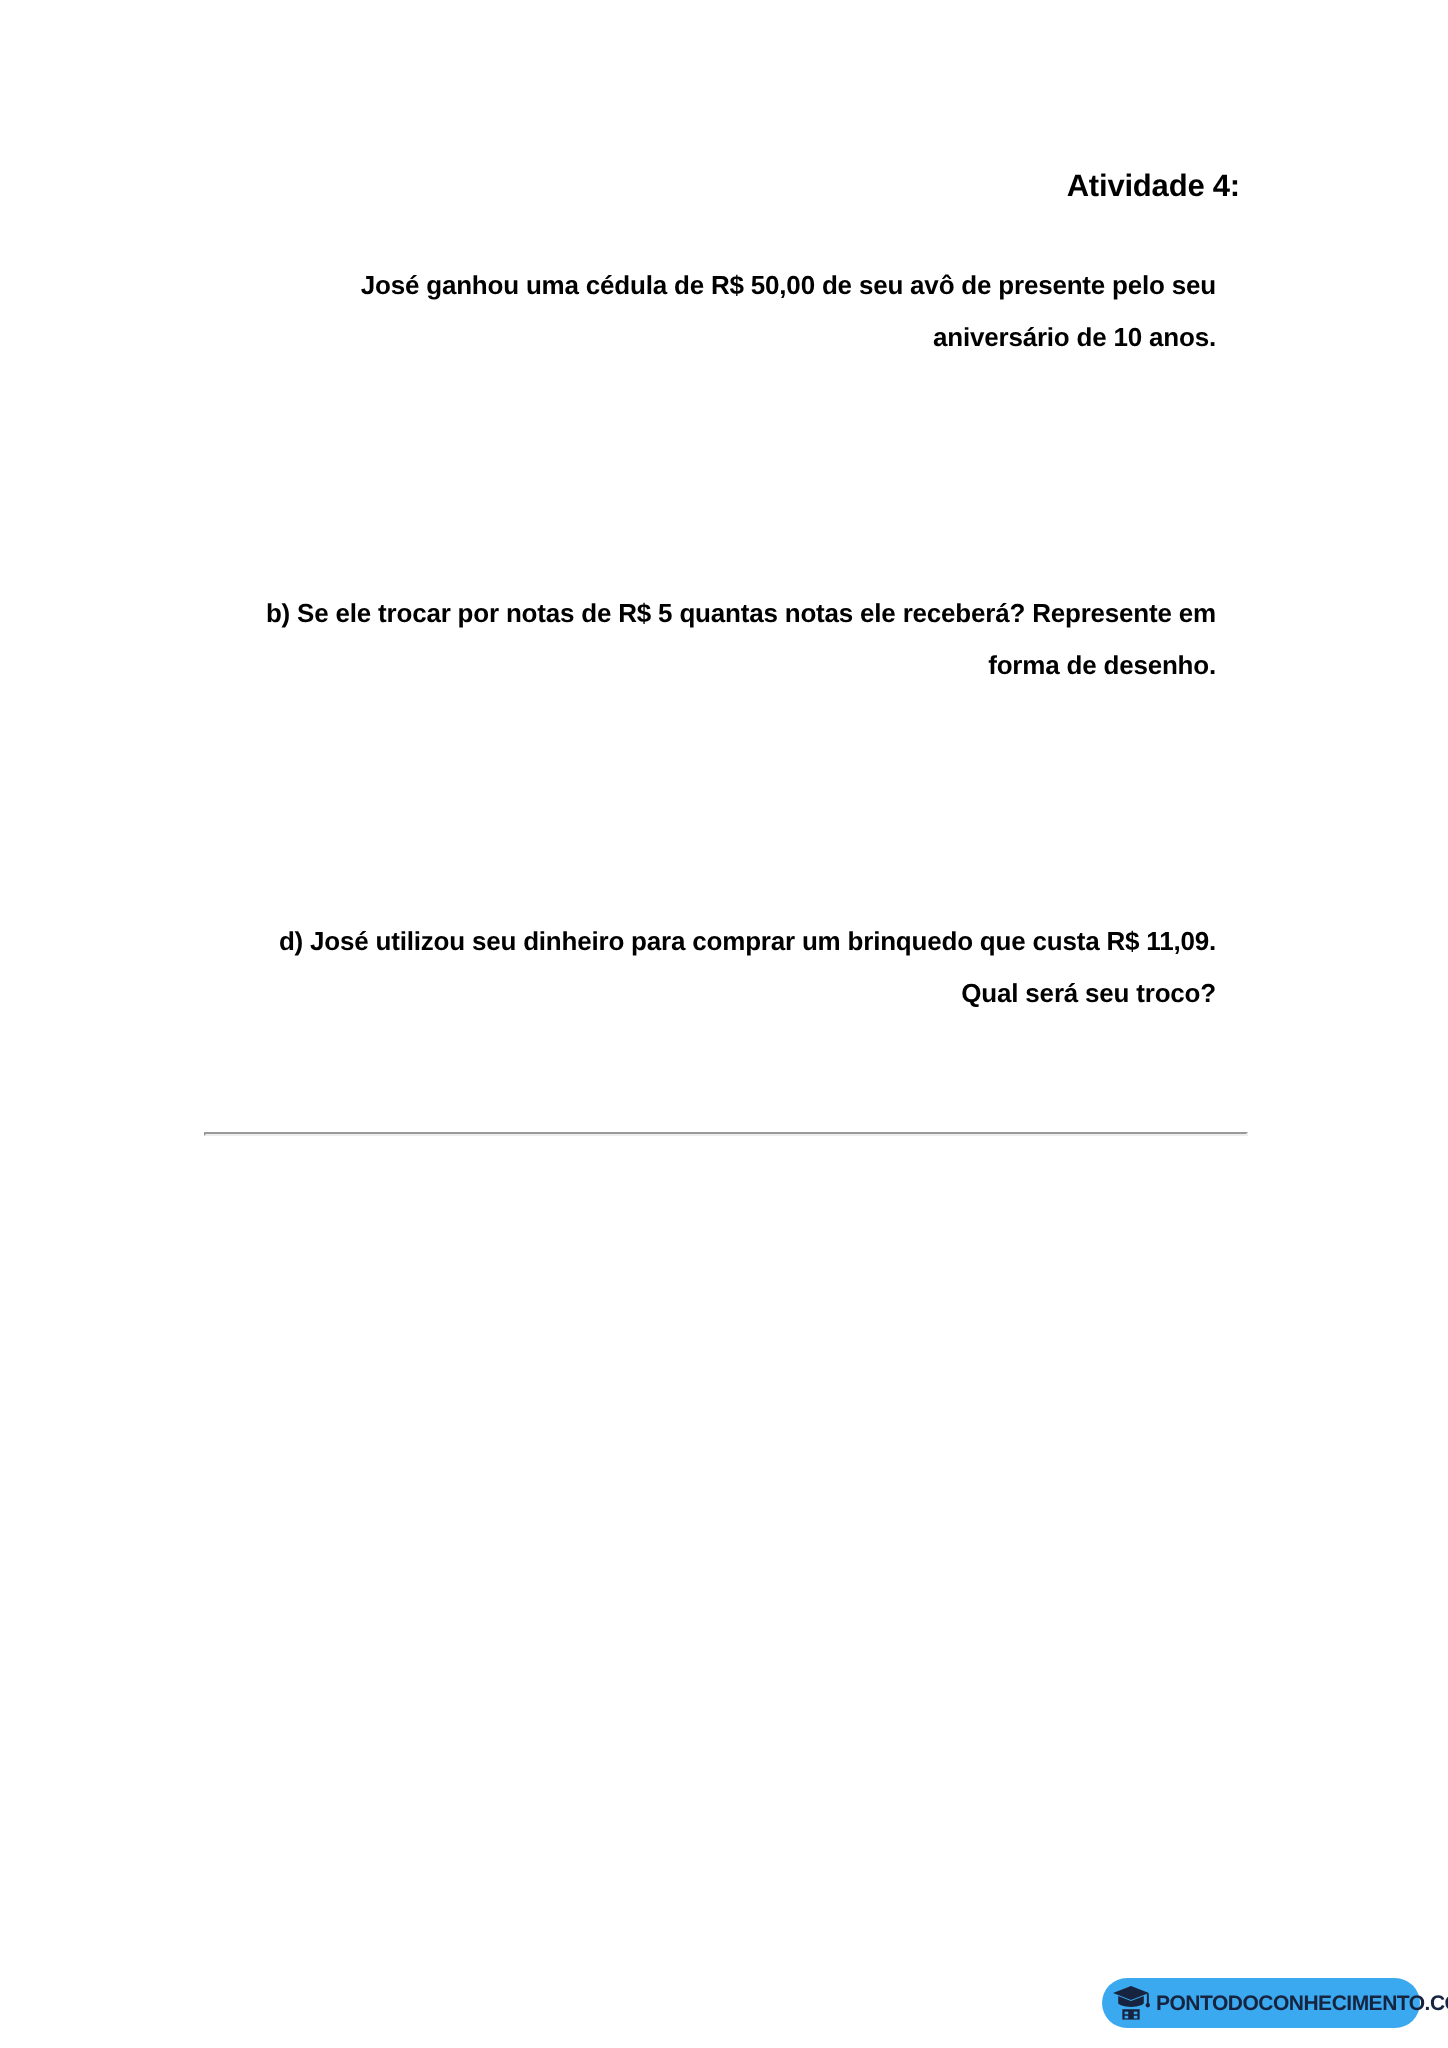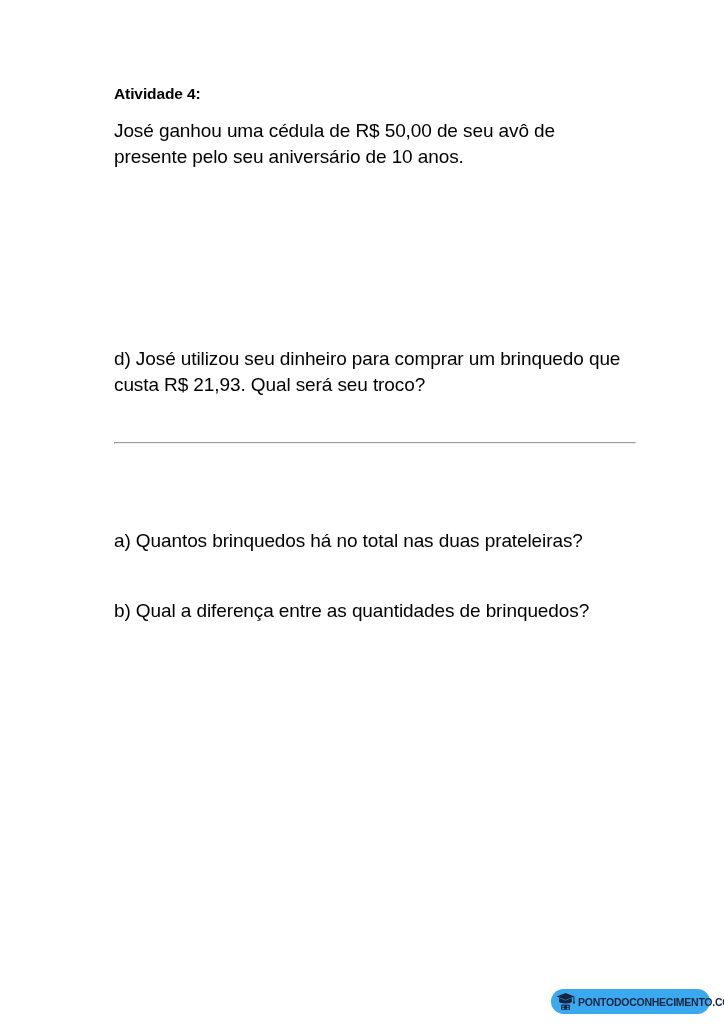--- a/index.html
+++ b/index.html
@@ -18,36 +18,37 @@
   }
   .page {
     position: absolute;
     left: 0; top: 0;
     width: 724px;
     height: 1024px;
     background: #ffffff;
   }
   .content {
     position: absolute;
-    left: 114px;
+    left: 102px;
     top: 84px;
     width: 518px;
+    text-align: right;
   }
   .activity-heading {
     font-size: 15.5px;
     font-weight: bold;
     line-height: 1.3;
     margin: 0;
     letter-spacing: -0.1px;
   }
   .para {
-    font-size: 19px;
-    font-weight: normal;
+    font-size: 13px;
+    font-weight: bold;
     line-height: 26px;
-    margin: 0;
+    margin: 12px;
     letter-spacing: -0.1px;
   }
   .gap-intro { height: 14px; }
   .gap-item  { height: 44px; }
   .divider {
     width: 520px;
     height: 0;
     border-top: 1px solid #9a9a9a;
     margin: 0;
   }
@@ -92,39 +93,38 @@
   <div class="content">
 
     <div>
       <p class="activity-heading">Atividade 4:</p>
       <div class="gap-intro"></div>
       <p class="para">José ganhou uma cédula de R$ 50,00 de seu avô de presente pelo seu aniversário de 10 anos.</p>
 
       <div class="gap-item"></div>
 
       <div class="gap-item"></div>
+      <p class="para">b) Se ele trocar por notas de R$ 5 quantas notas ele receberá? Represente em forma de desenho.</p>
 
       <div class="gap-item"></div>
 
       <div class="gap-item"></div>
-      <p class="para">d) José utilizou seu dinheiro para comprar um brinquedo que custa R$ 21,93. Qual será seu troco?</p>
+      <p class="para">d) José utilizou seu dinheiro para comprar um brinquedo que custa R$ 11,09. Qual será seu troco?</p>
     </div>
 
     <div class="sec-gap-before-divider"></div>
     <hr class="divider">
     <div class="sec-gap-after-divider"></div>
 
     <div>
       <div class="gap-intro"></div>
 
       <div class="gap-item"></div>
-      <p class="para">a) Quantos brinquedos há no total nas duas prateleiras?</p>
 
       <div class="gap-item"></div>
-      <p class="para">b) Qual a diferença entre as quantidades de brinquedos?</p>
     </div>
 
   </div>
 
   <div class="badge">
     <svg class="badge-icon" viewBox="0 0 24 22" aria-hidden="true">
       <path d="M12 1.2 L22.4 5.2 L12 9.2 L1.6 5.2 Z" fill="#17243f"></path>
       <path d="M4.6 7.0 L4.6 11.2 C4.6 11.9 7.8 13.3 12 13.3 C16.2 13.3 19.4 11.9 19.4 11.2 L19.4 7.0 L12 9.9 Z" fill="#17243f"></path>
       <rect x="21.2" y="5.4" width="1.1" height="6.2" fill="#17243f"></rect>
       <circle cx="21.75" cy="12.3" r="1.25" fill="#17243f"></circle>

